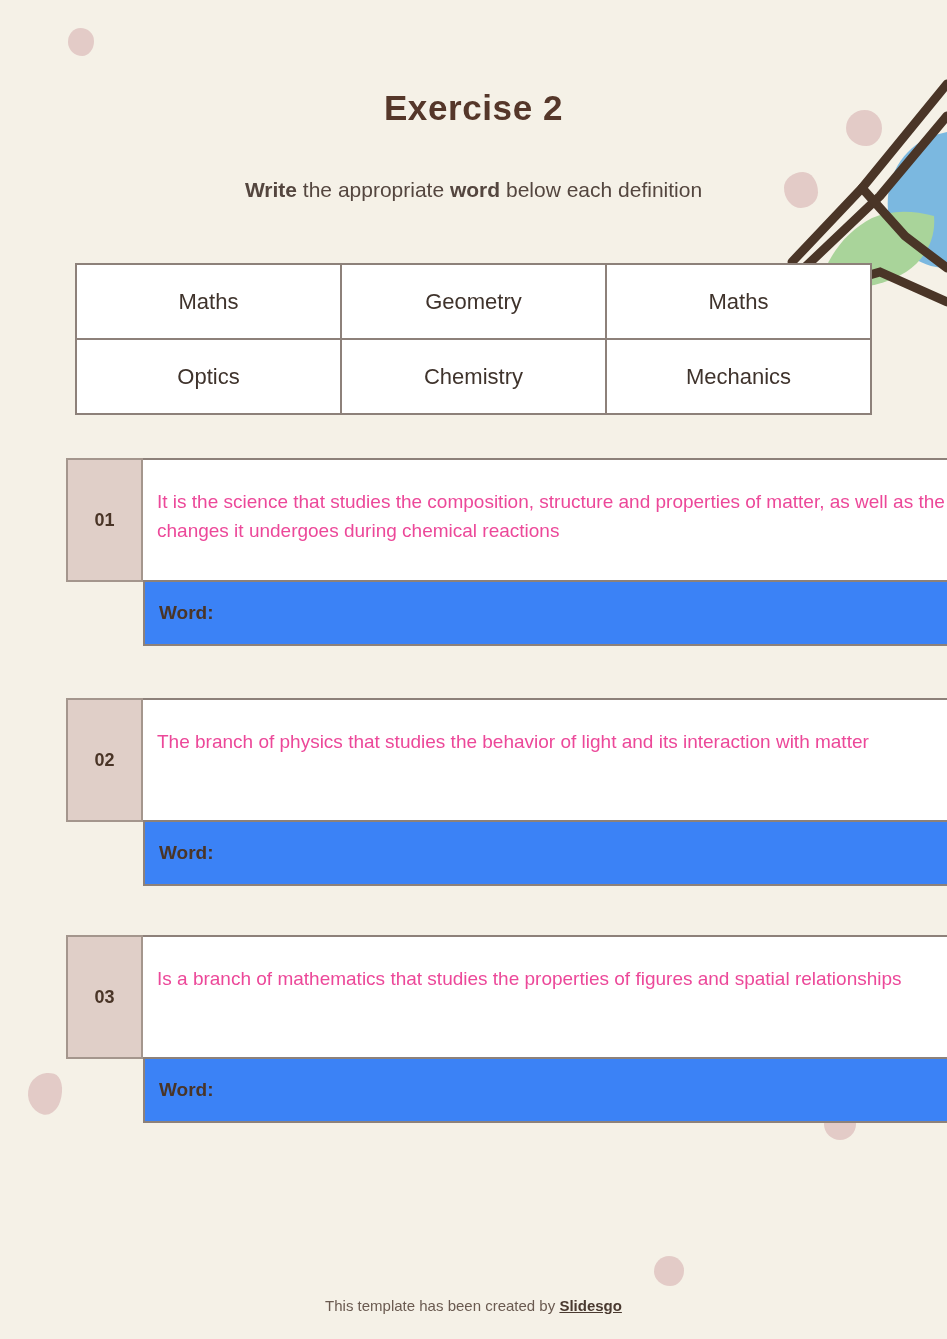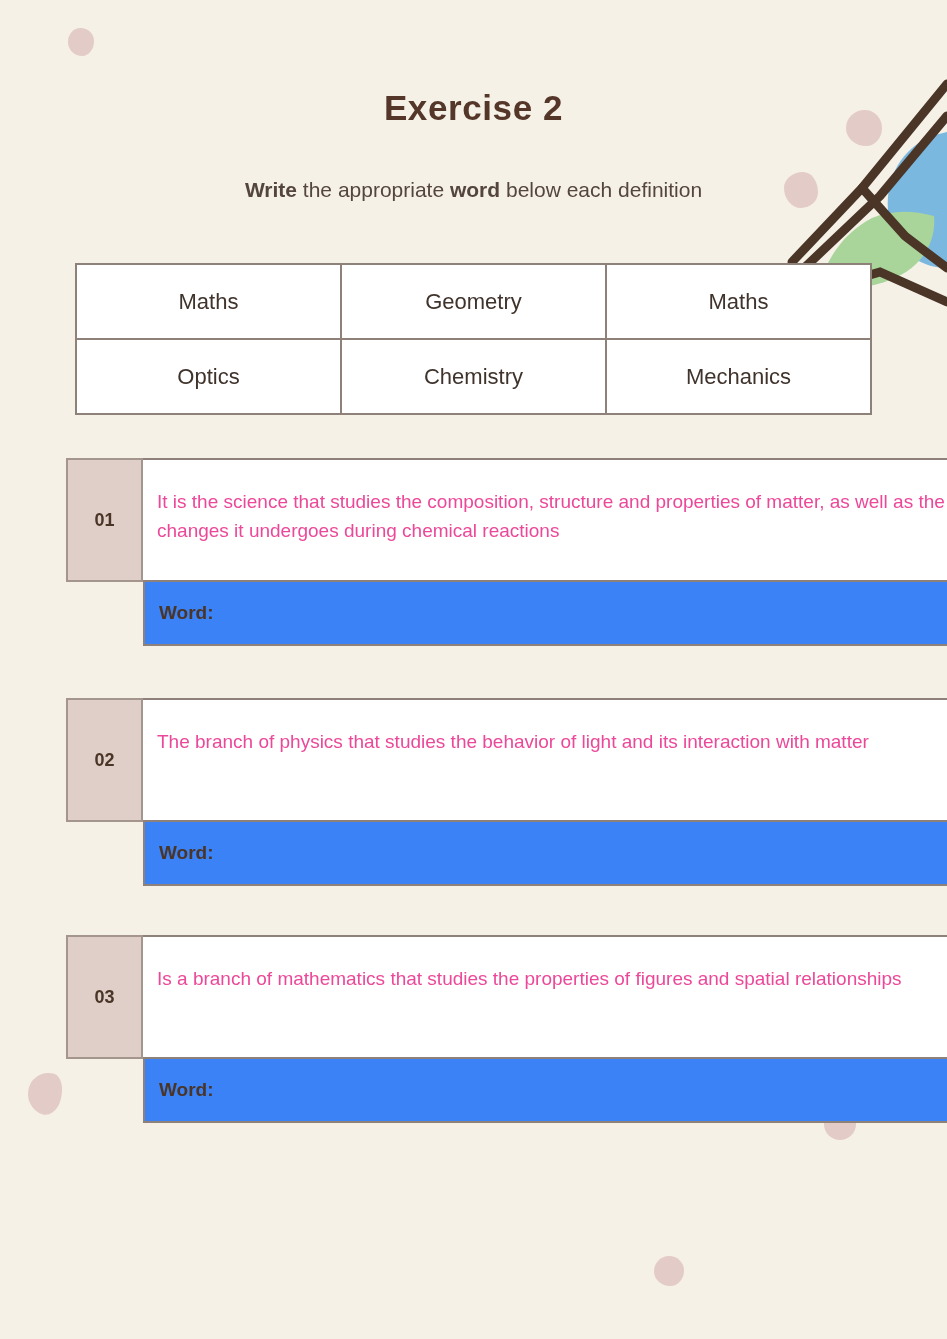--- a/index.html
+++ b/index.html
@@ -256,14 +256,17 @@
     <div class="item-top">
       <div class="item-number">03</div>
       <div class="item-def">Is a branch of mathematics that studies the properties of figures and spatial relationships</div>
     </div>
     <div class="item-word">
       <span>Word:</span>
       <span></span>
     </div>
   </div>
 
+  <div class="footer">
+    <span>This template has been created by </span><span class="brand">Slidesgo</span>
+  </div>
 
 </div>
 
 </body></html>

